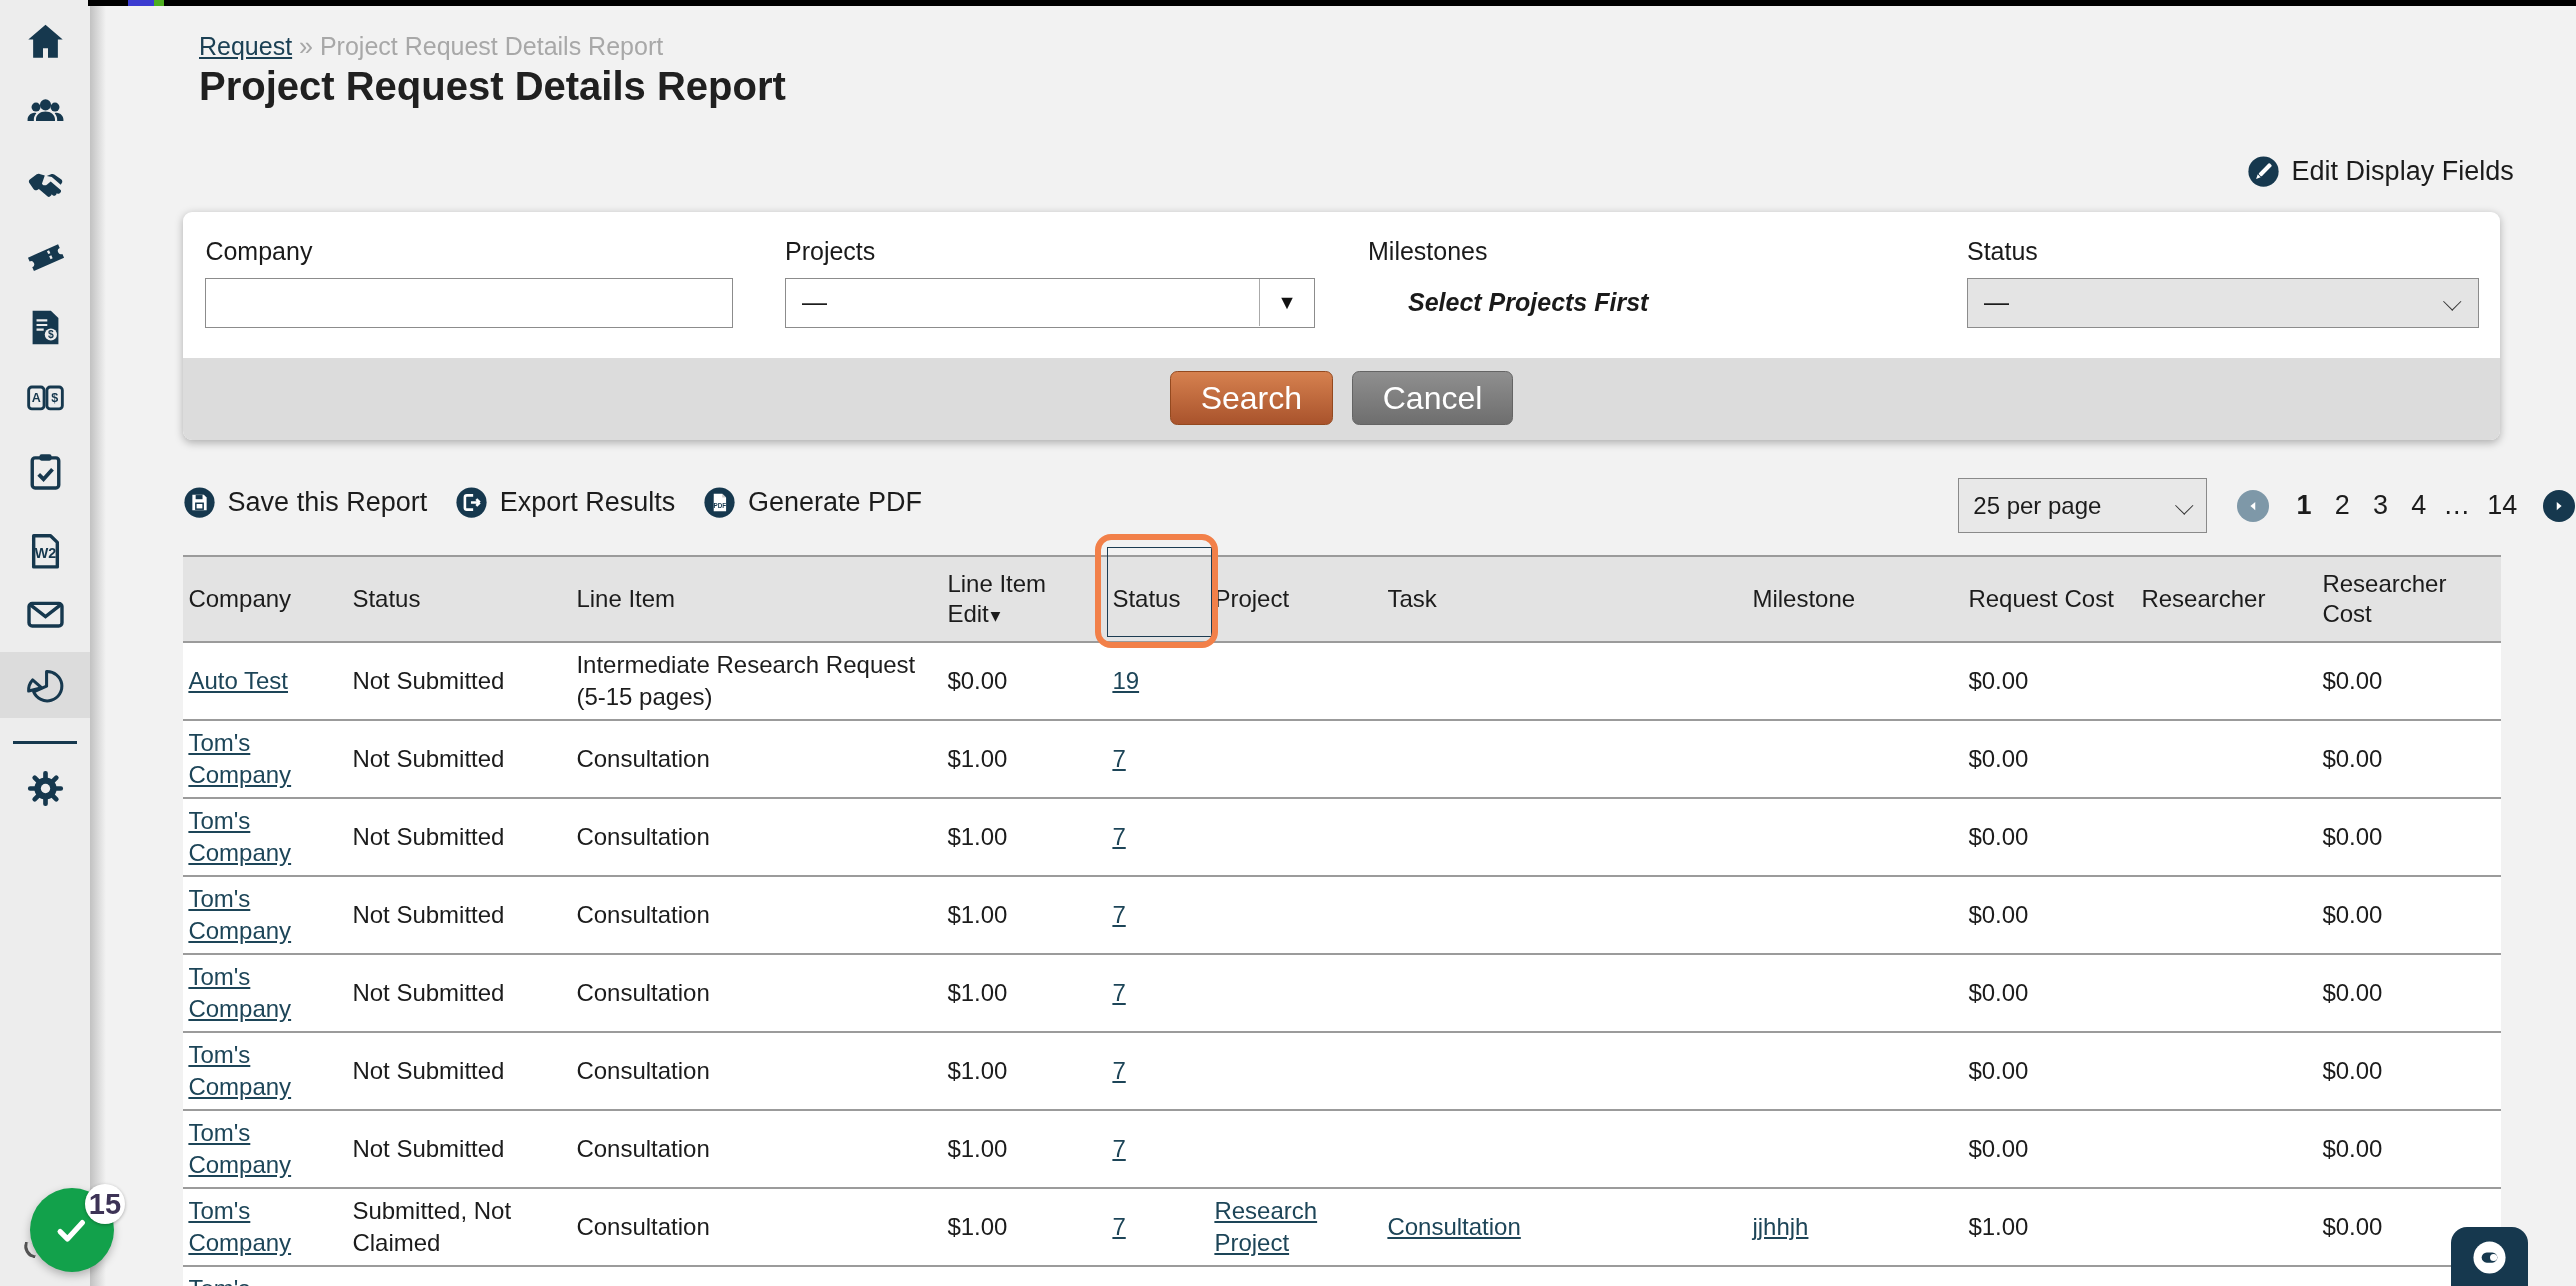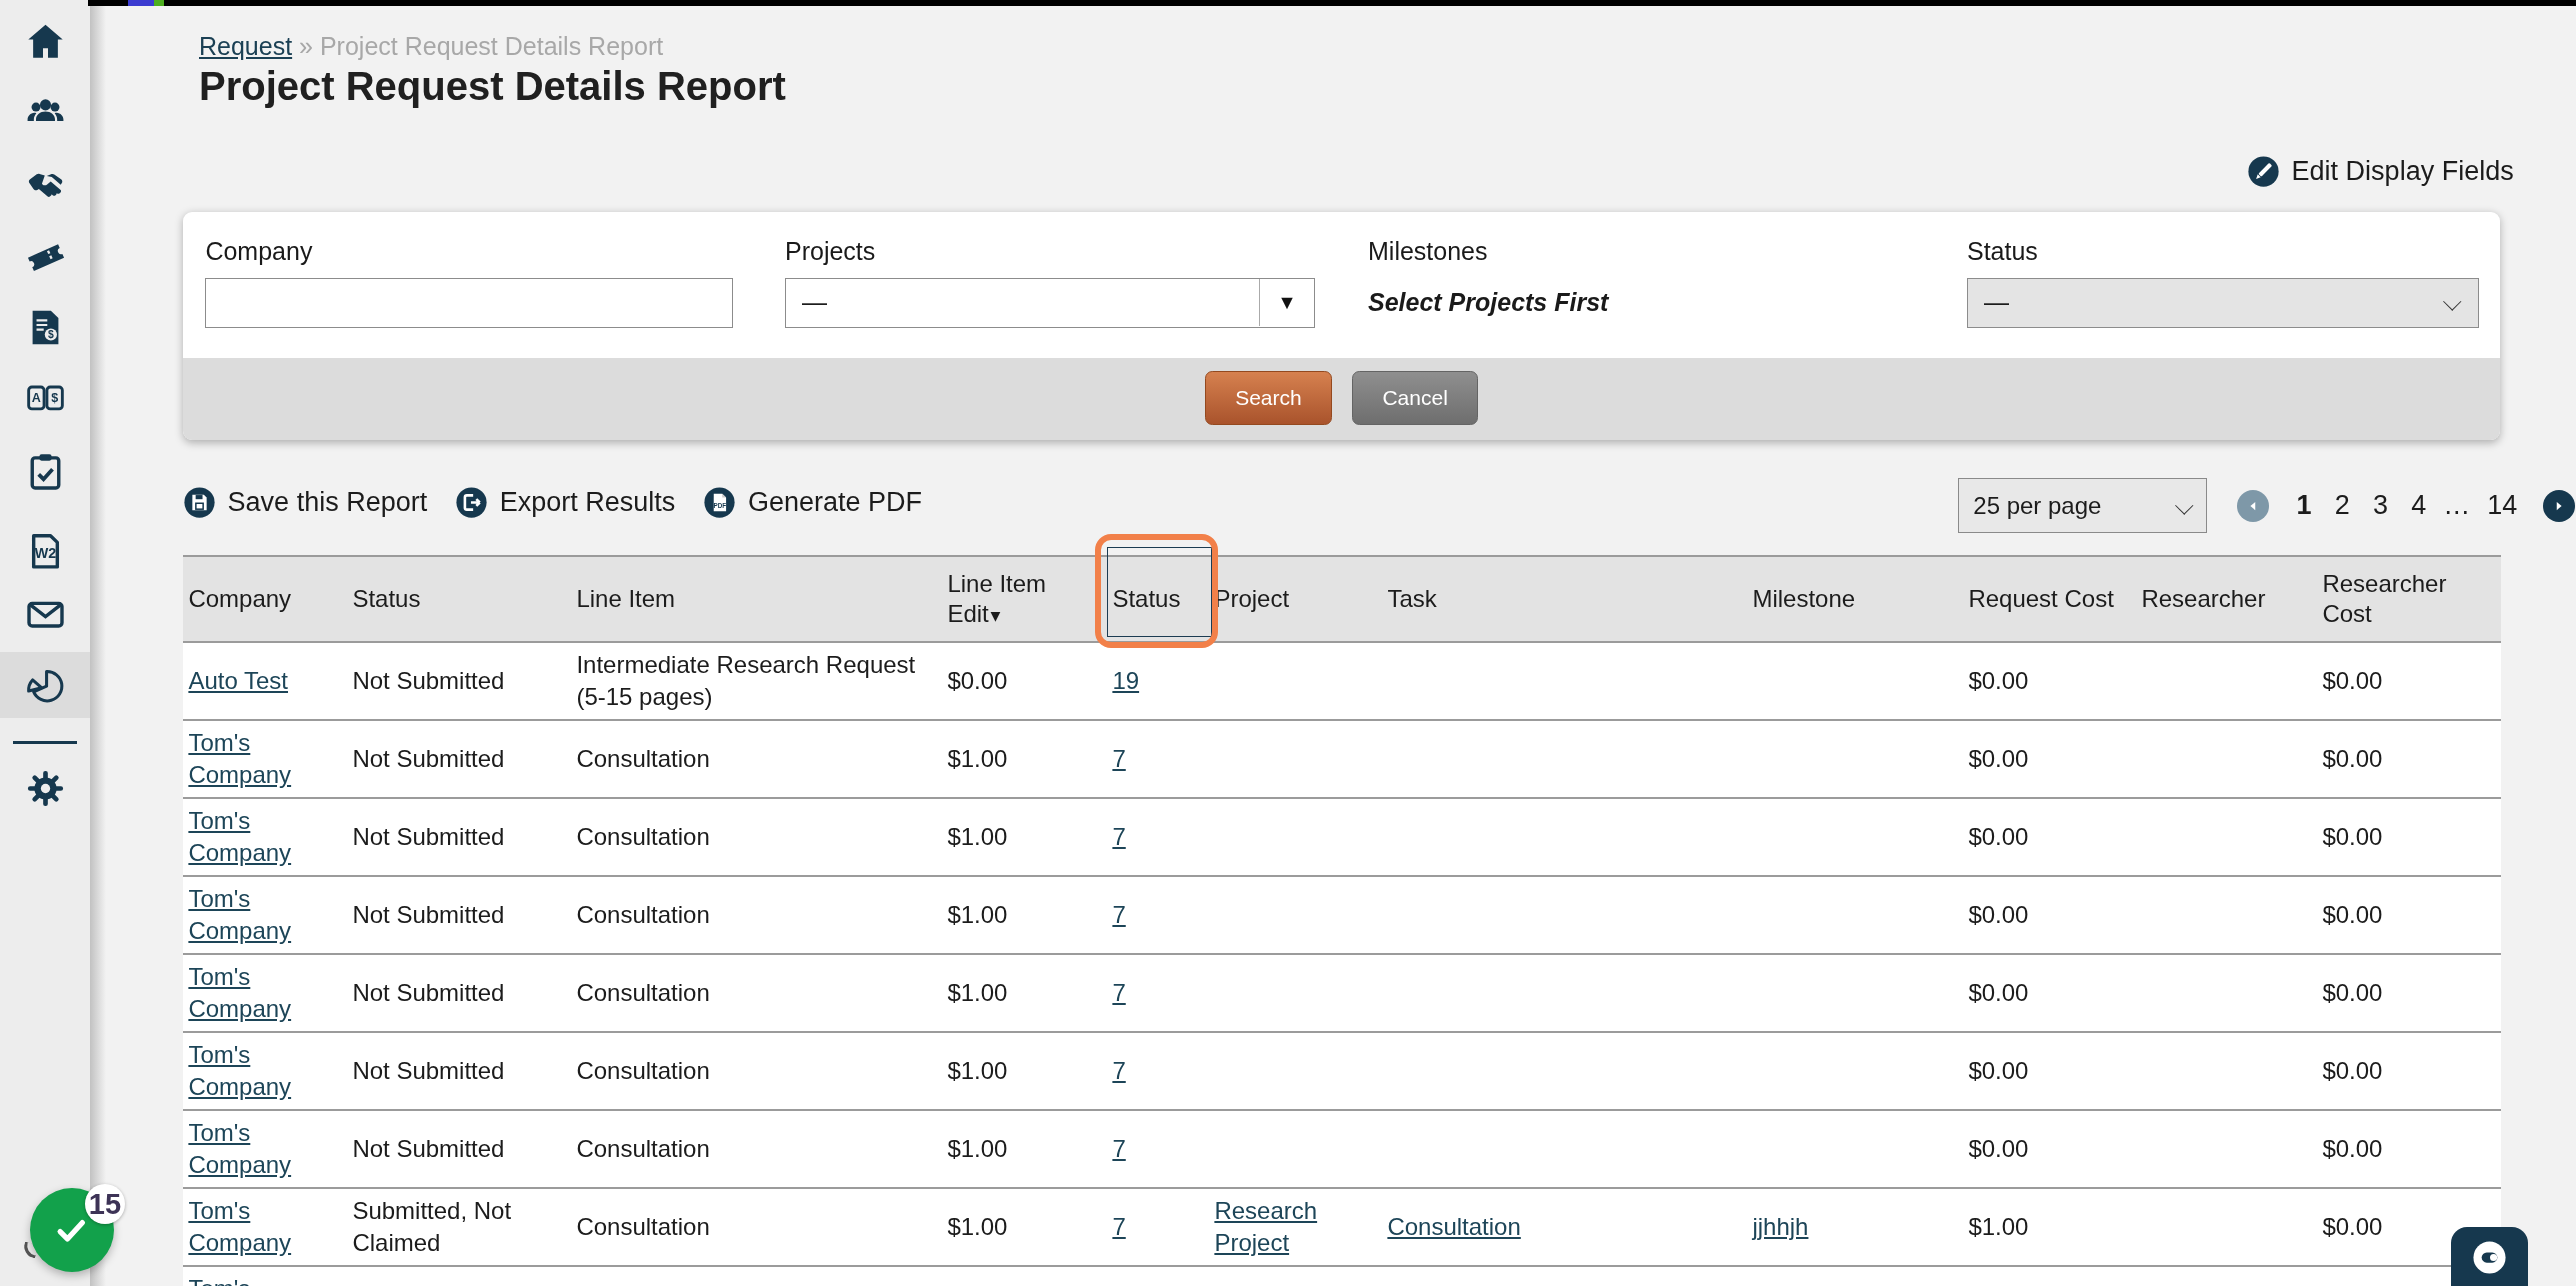--- a/index.html
+++ b/index.html
@@ -38,24 +38,24 @@
   .filter-card { position:absolute; left:183px; top:212px; width:2317px; height:228px; background:#fff;
     border-radius:9px; box-shadow:0 2.7px 8px rgba(0,0,0,.28); z-index:2; }
   .fgroup { position:absolute; top:25px; }
   .fg-company{left:22.4px} .fg-projects{left:602px} .fg-milestones{left:1185px} .fg-status{left:1784px}
   .flabel { font-size:25px; color:#1a1a1a; }
   .finput { margin-top:11.6px; width:528px; height:50px; border:1.8px solid #8c8c8c; background:#fff; font-size:25px; padding:0 14.3px; font-family:inherit; }
   .fselect { margin-top:11.6px; position:relative; width:530px; height:50px; border:1.8px solid #8c8c8c; background:#fff; font-size:25px; display:flex; align-items:center; padding-left:16px; cursor:pointer; }
   .fselect .dd-btn { position:absolute; right:0; top:0; width:55px; height:47px; border-left:1.8px solid #aaa; display:flex; align-items:center; justify-content:center; font-size:19.7px; color:#111; }
   .fselect-native { margin-top:11.6px; position:relative; width:512px; height:50px; border:1.8px solid #8c8c8c; background:#e4e4e4; font-size:25px; display:flex; align-items:center; padding-left:16px; cursor:pointer; }
   .chev { width:12.5px; height:12.5px; border-right:1.8px solid #333; border-bottom:1.8px solid #333; transform:rotate(45deg); position:absolute; right:19.7px; top:16px; }
-  .fhint { margin-top:22.4px; font-size:25px; font-style:italic; font-weight:600; color:#1a1a1a; }
+  .fhint { margin-top:22.4px; font-size:25px; font-style:italic; font-weight:600; color:#1a1a1a;margin-left:40px; }
   .filter-footer { position:absolute; left:0; bottom:0; width:100%; height:82px; background:#dcdcdc;
     border-radius:0 0 9px 9px; display:flex; justify-content:center; align-items:flex-start; gap:19.7px; padding-top:13.4px; }
-  .btn { height:54px; padding:0 29.5px; border-radius:7.2px; font-size:21px; color:#fff; display:flex; align-items:center; cursor:pointer; font-family:inherit; }
+  .btn { height:54px; padding:0 29.5px; border-radius:7.2px; font-size:32px; color:#fff; display:flex; align-items:center; cursor:pointer; font-family:inherit; }
   .btn-search { background:linear-gradient(#d6814f,#a9532c); border:0.9px solid #94491f; }
   .btn-cancel { background:linear-gradient(#8f8f8f,#6e6e6e); border:0.9px solid #646464;text-align:right; }
 
   
   .tb-row { position:absolute; left:183px; top:486px; display:flex; gap:28px; align-items:center; z-index:2; }
   .tb-item { display:flex; align-items:center; gap:11.6px; font-size:27px; cursor:pointer; }
 
   
   .pag-row { position:absolute; left:1914px; top:478px; display:flex; align-items:center; z-index:2; }
   .pp-select { position:relative; width:249px; height:55px; background:#e8e8e8; border:1.8px solid #8a8a8a; font-size:24px; display:flex; align-items:center; padding-left:14.3px; cursor:pointer;margin-left:44px; }

